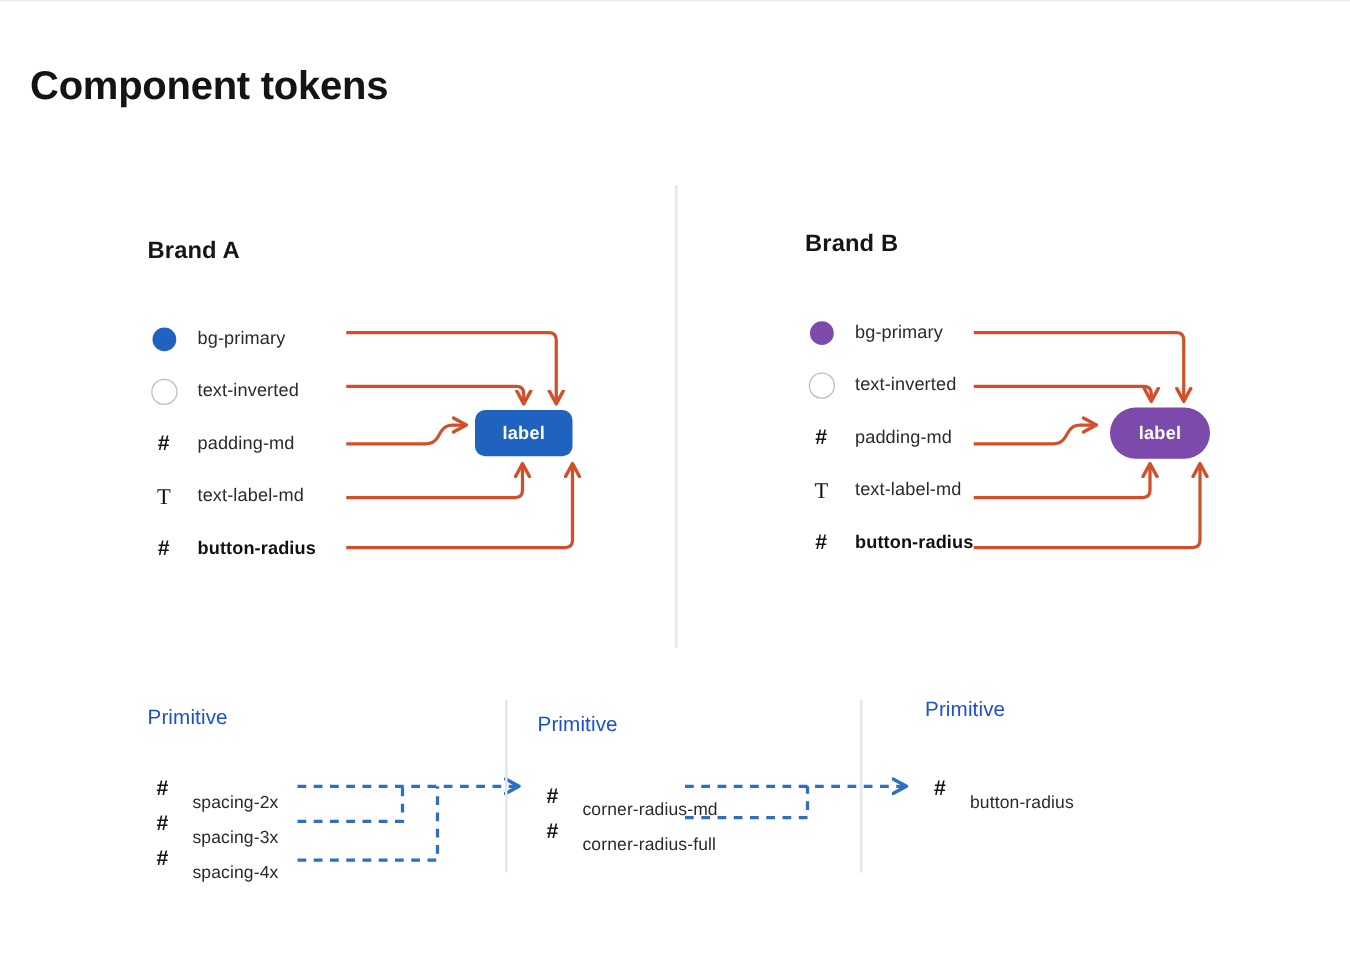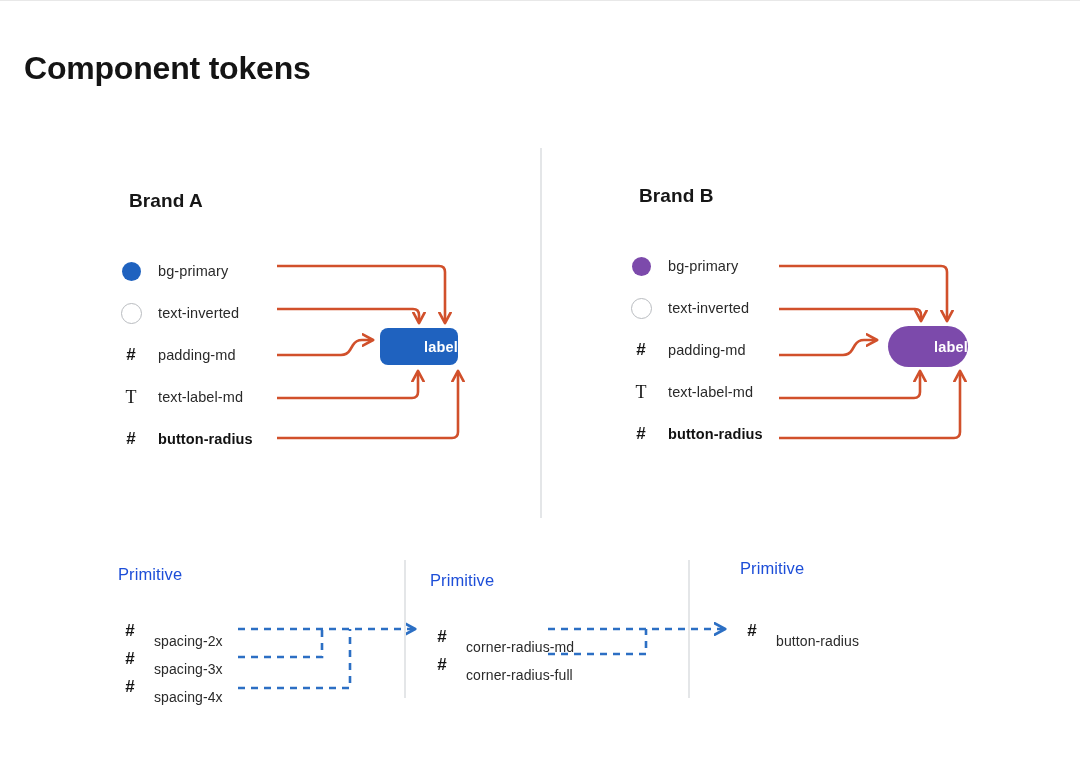--- a/index.html
+++ b/index.html
@@ -33,31 +33,30 @@
     letter-spacing: -0.2px;
     color: #141414;
     line-height: 40px;
     white-space: nowrap;
     margin-left: 24px;
   }
 
   
   .brand-panel { position: absolute; }
   #brand-a-panel { left: 118px; top: 190px; width: 400px; height: 270px; }
-  #brand-b-panel { left: 628px; top: 185px; width: 400px; height: 270px; }
+  #brand-b-panel { left: 644px; top: 185px; width: 400px; height: 270px; }
 
   .brand-heading {
     position: absolute;
     left: 0; top: 0;
     font-size: 19px;
     font-weight: 700;
     color: #161616;
     letter-spacing: 0.1px;
     white-space: nowrap;
-    margin-left: 11px;
   }
 
   .token-list { position: absolute; left: 0; top: 60px; width: 250px; }
   .token-row {
     position: relative;
     height: 42px;
     display: flex;
     align-items: center;
   }
   .token-icon {
@@ -85,21 +84,21 @@
     white-space: nowrap;
     text-align: center;
   }
   .token-label.bold { font-weight: 700; color: #111; }
 
   
   .chip {
     position: absolute;
     display: flex;
     align-items: center;
-    justify-content: flex-end;
+    justify-content: center;
     color: #ffffff;
     font-size: 14.5px;
     font-weight: 600;
     letter-spacing: 0.2px;
   }
   #brand-a-button {
     left: 380px; top: 328px;
     width: 78px; height: 37px;
     background: #1f62bf;
     border-radius: 8px;

